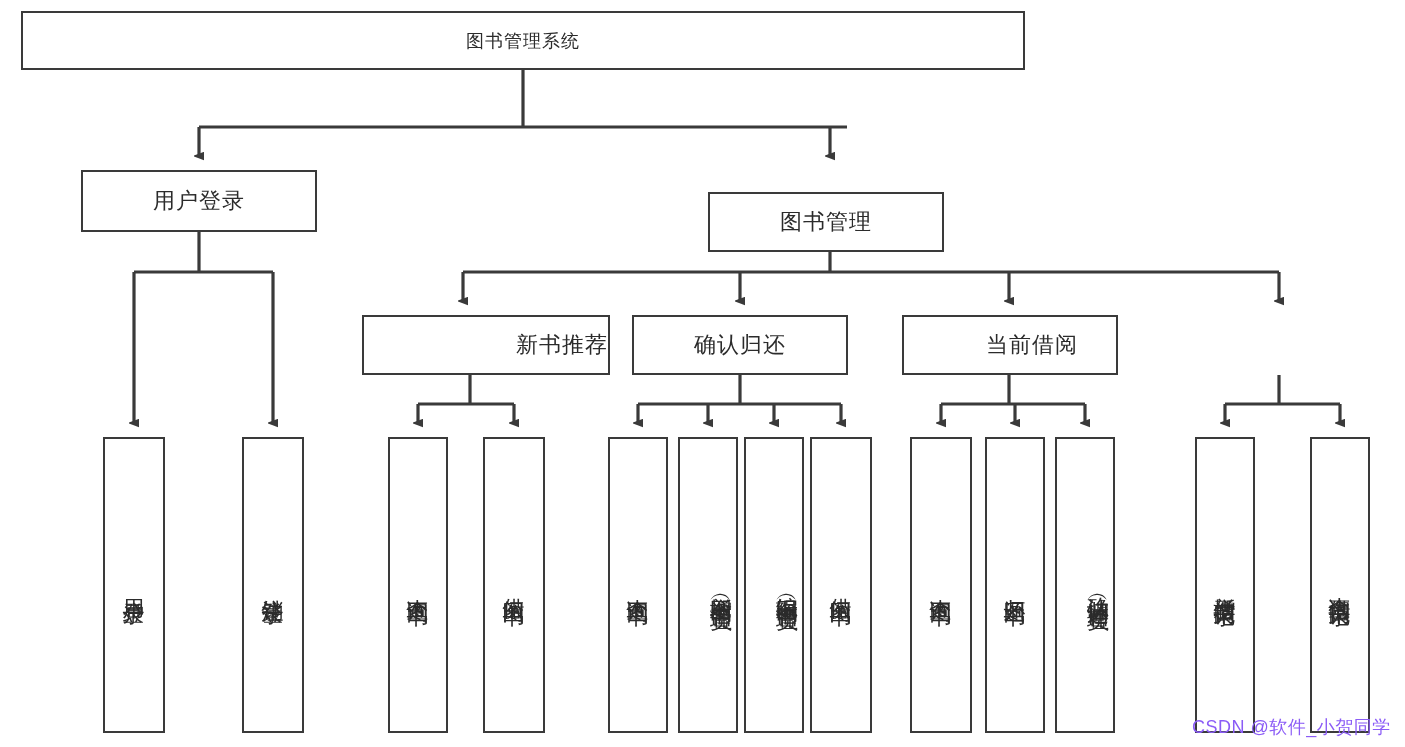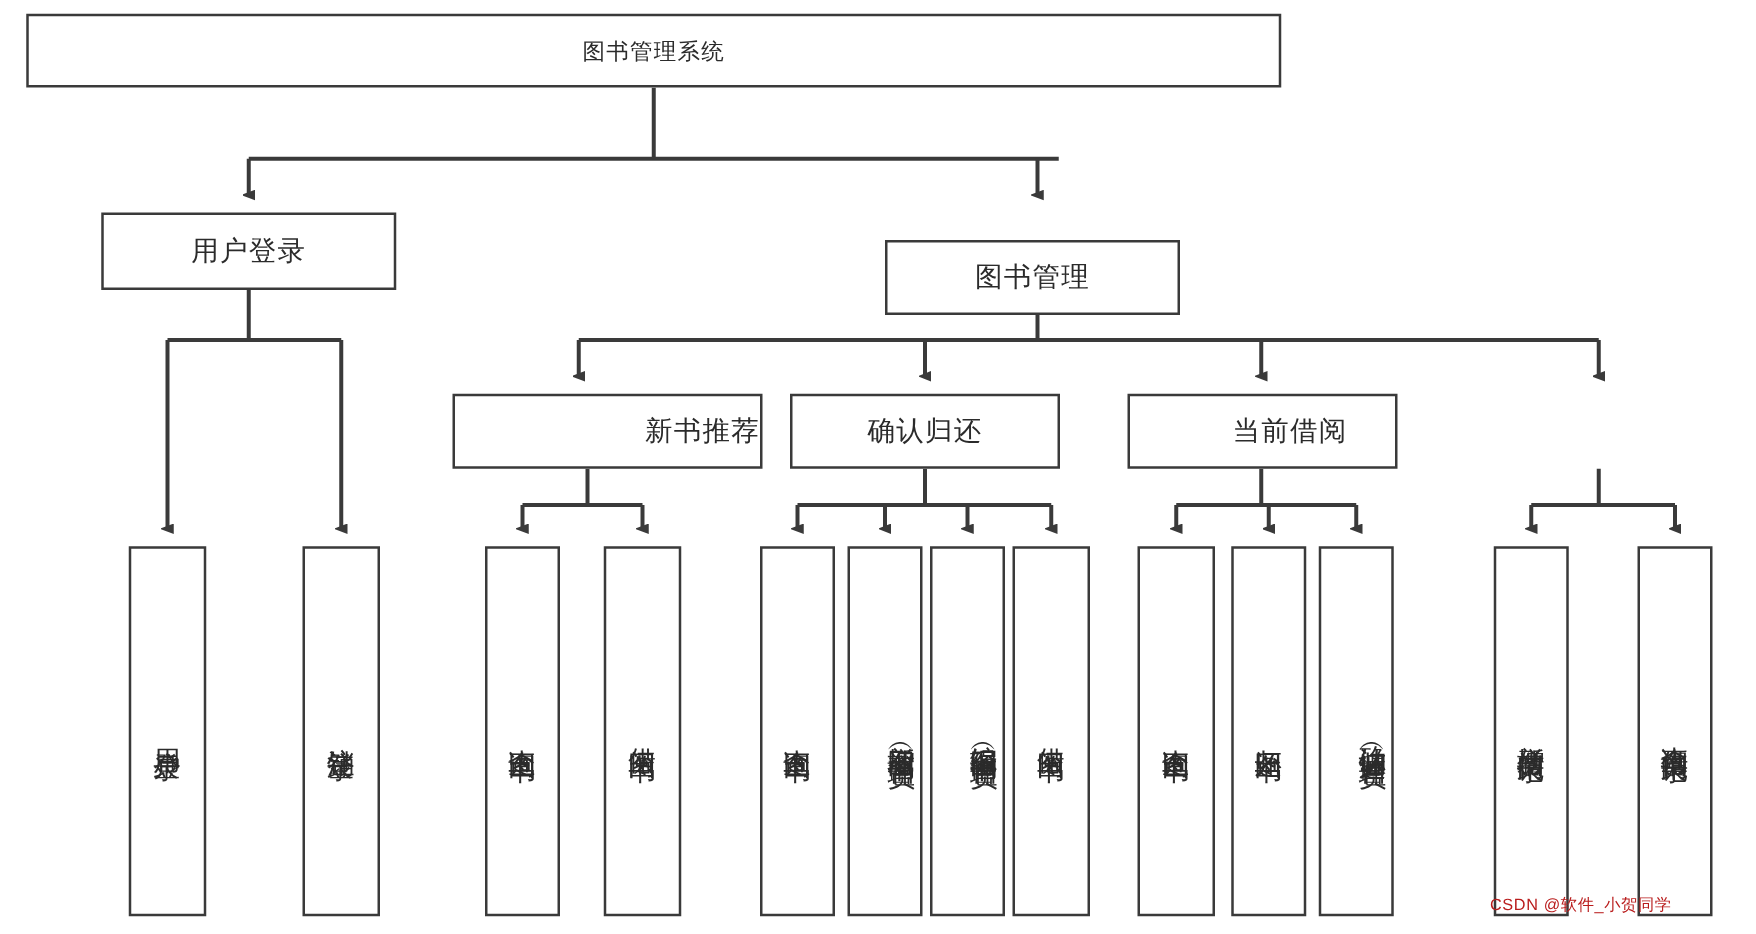--- a/index.html
+++ b/index.html
@@ -53,22 +53,22 @@
     justify-content: center;
     padding-top: 6px;
     text-align: center;
   }
   .node-v.v-center {
     align-items: center;
     padding-top: 0;
   }
   .watermark {
     position: absolute;
-    font-size: 13px;
-    color: #b91c1c;
+    font-size: 18px;
+    color: #8b5cf6;
     white-space: nowrap;
     letter-spacing: 0.5px;
   }
 </style>
 </head>
 <body>
 
 <div id="diagram-root">
 
   <svg id="connector-layer" width="1405" height="747" viewBox="0 0 1405 747">

